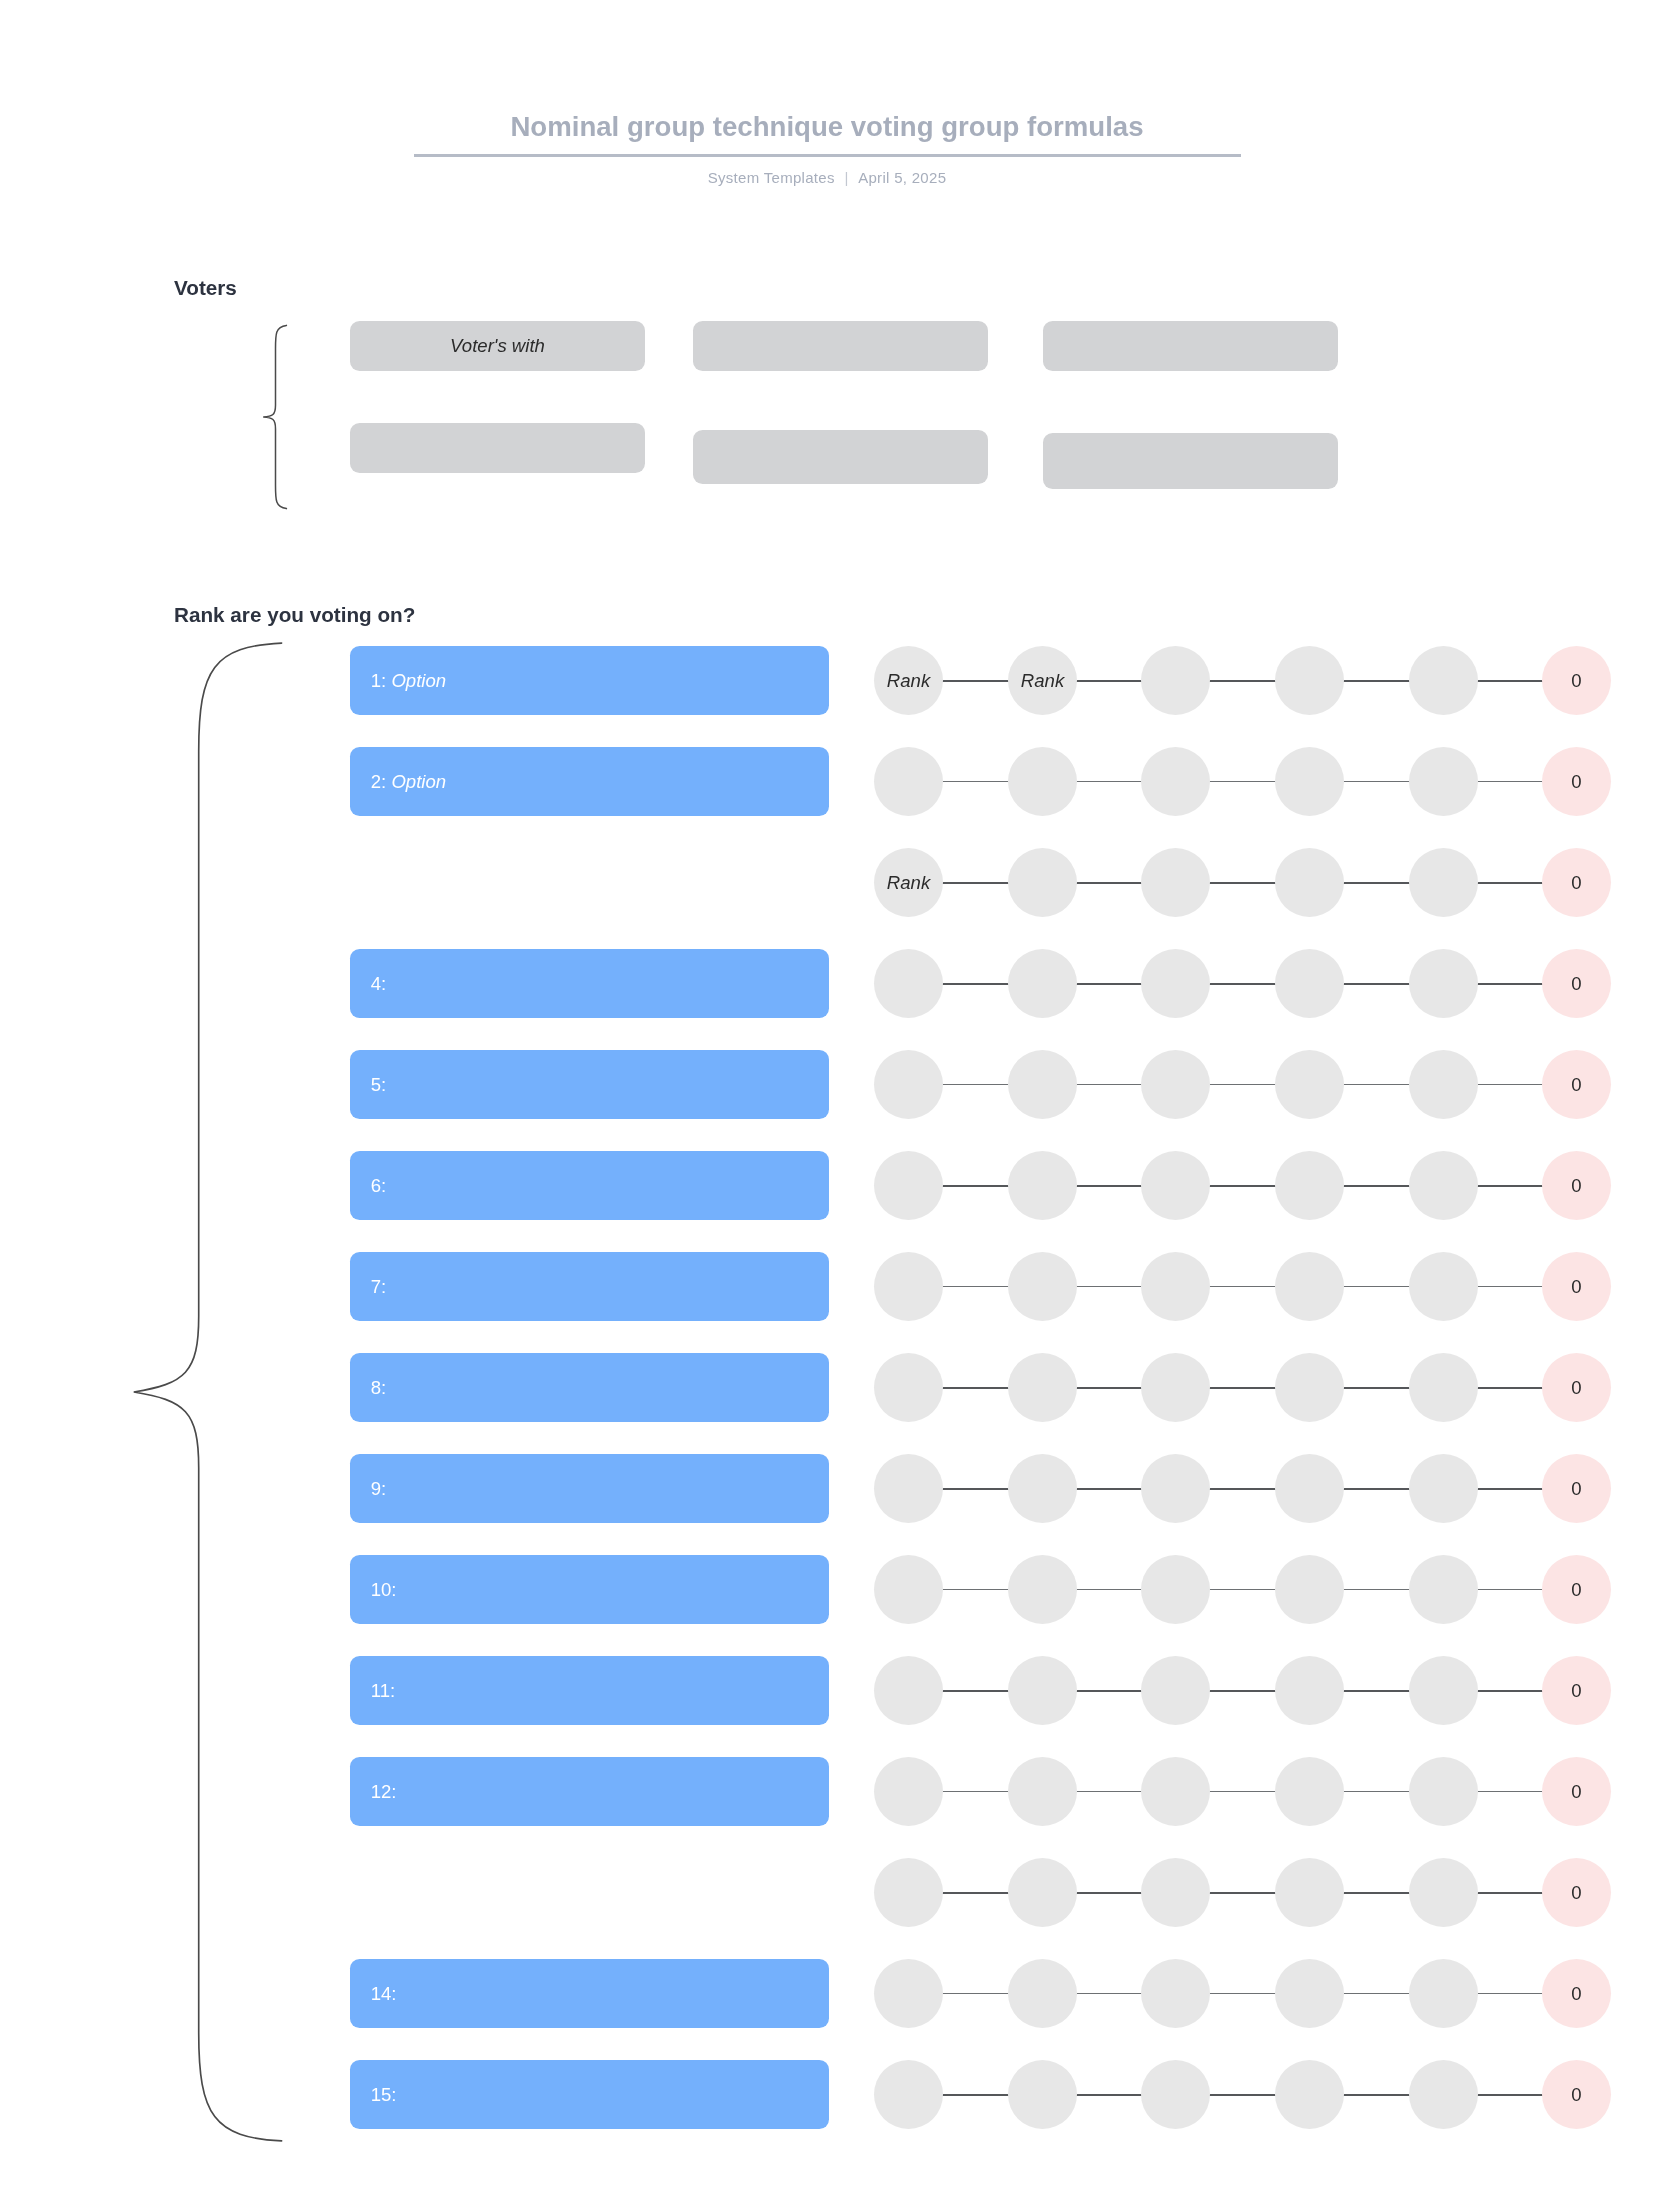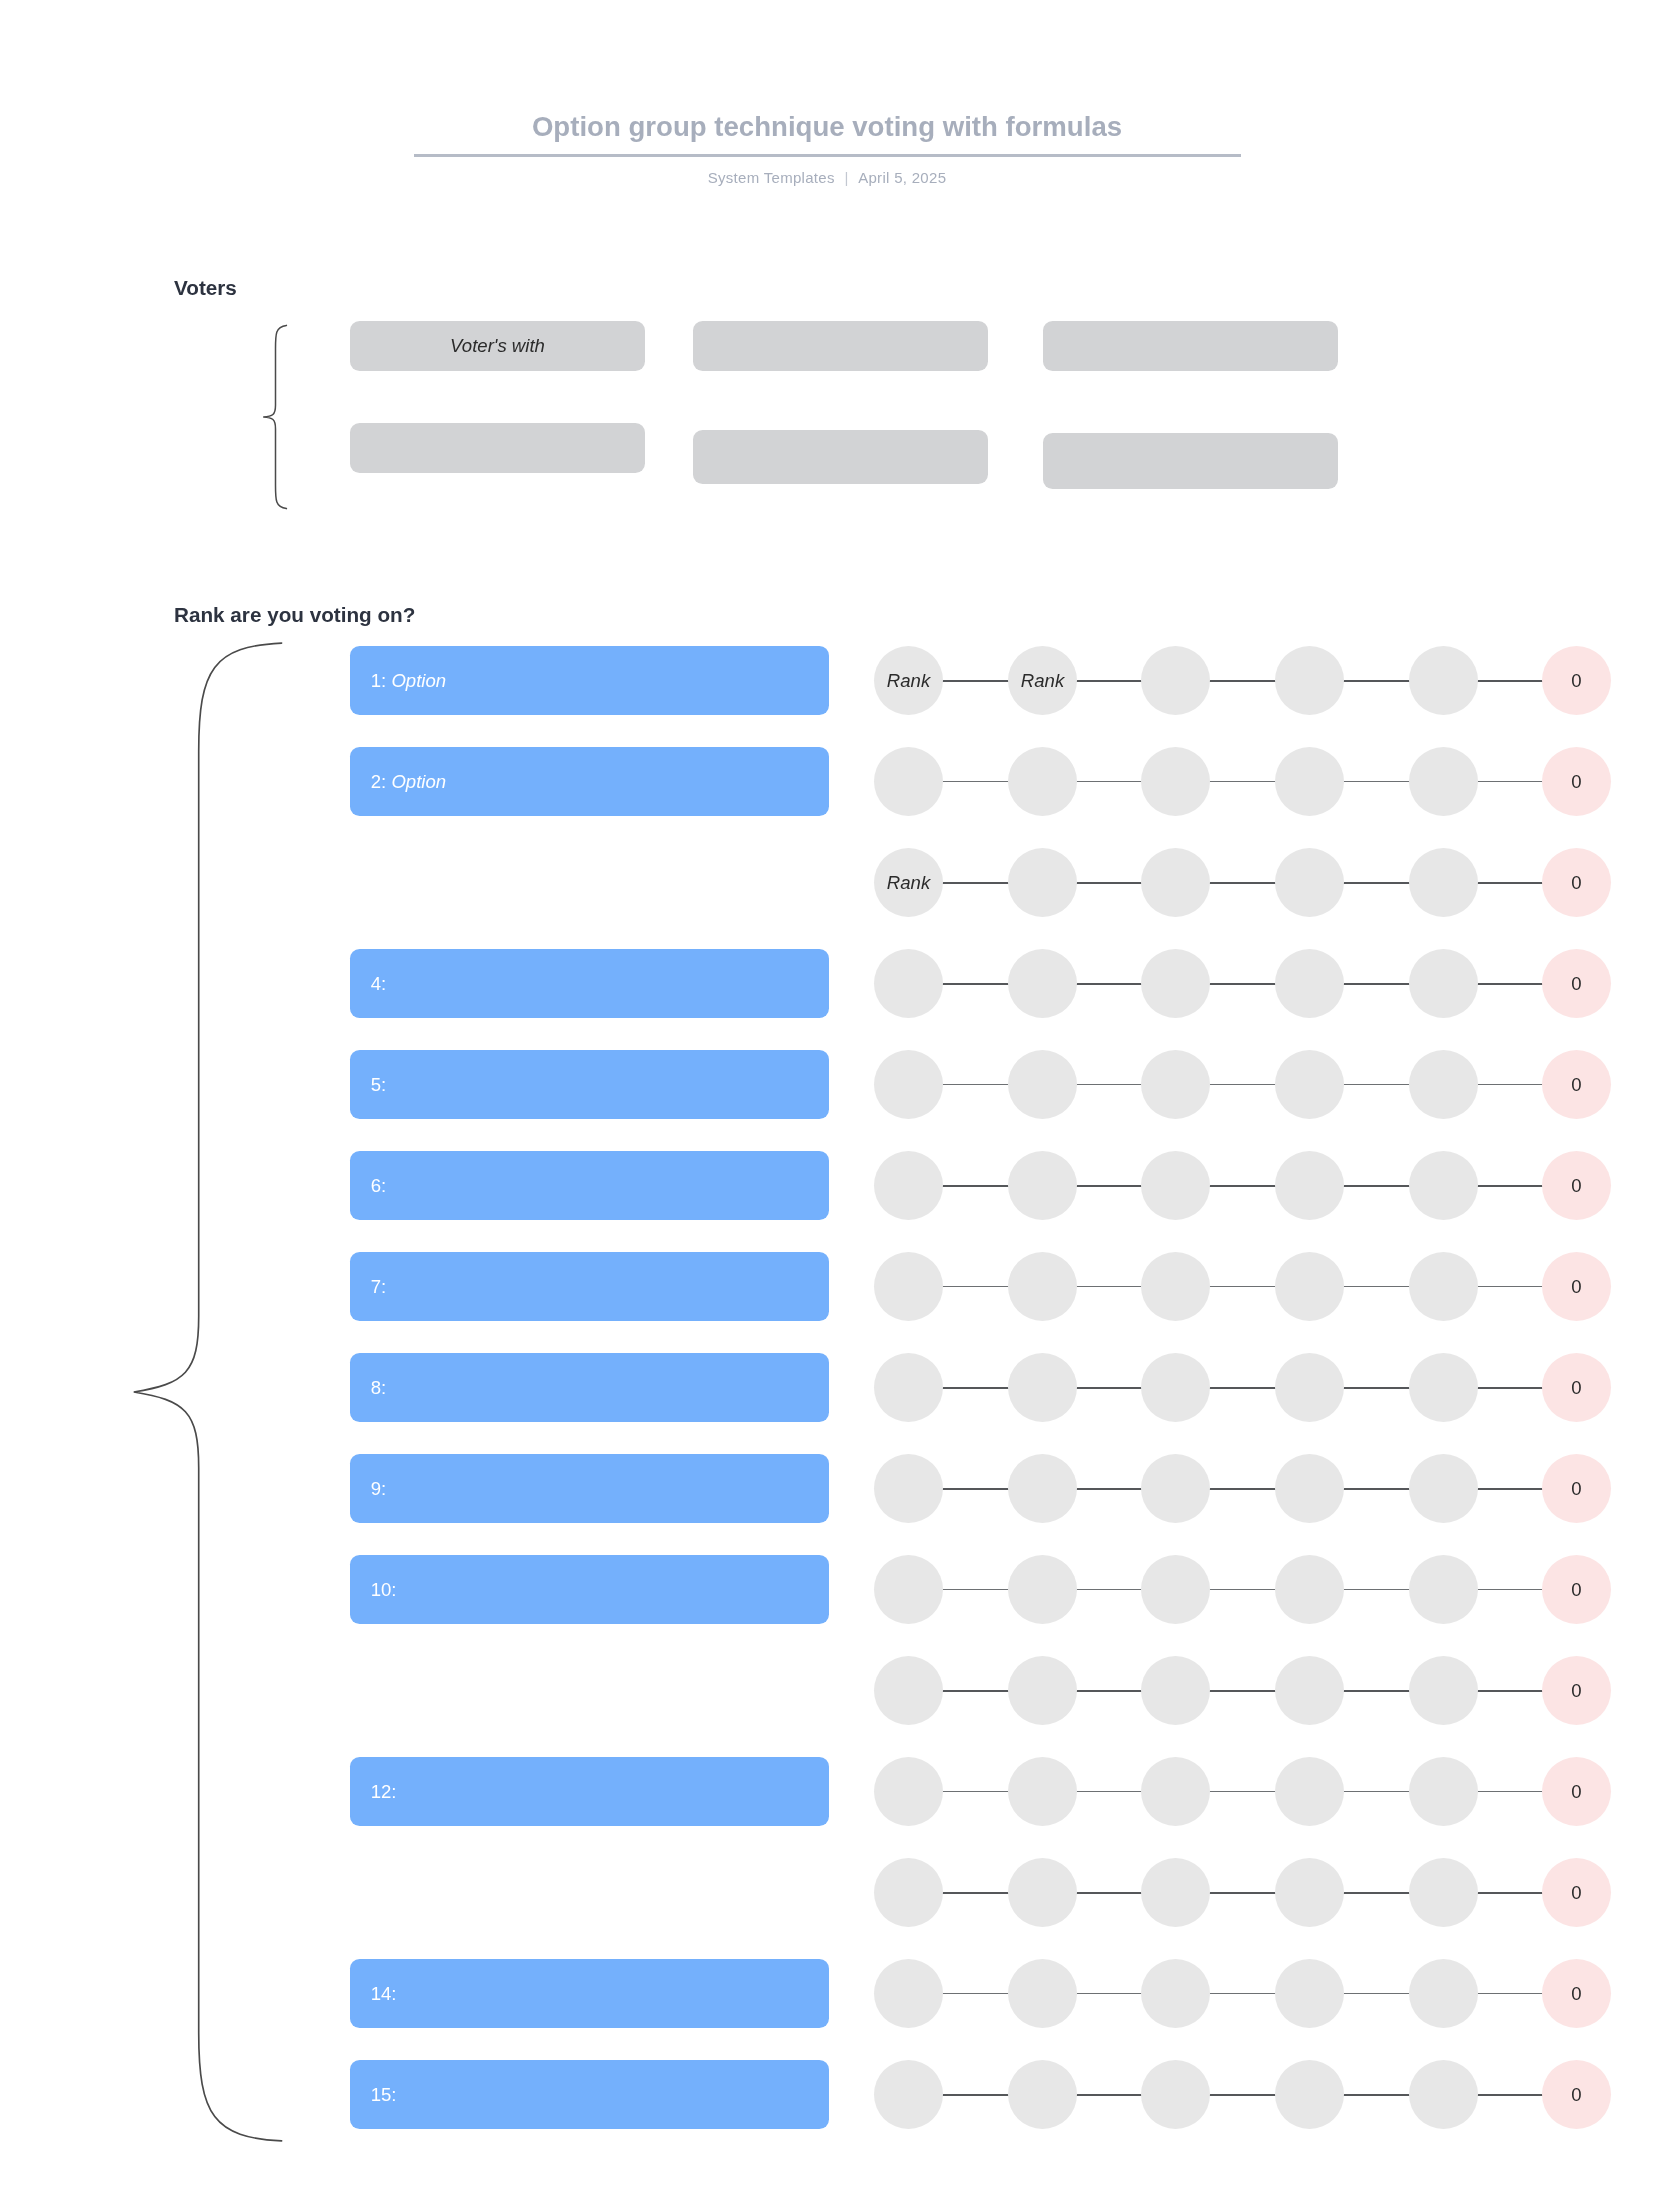--- a/index.html
+++ b/index.html
@@ -177,21 +177,21 @@
   }
   .score-circle .score-text {
     font-size: 18.6px;
     color: #2b2b2b;
   }
 </style>
 </head>
 <body>
 
 <div id="doc-header">
-  <div id="doc-title">Option group technique voting with formulas</div>
+  <div id="doc-title">Nominal group technique voting group formulas</div>
   <div id="title-rule"></div>
   <div id="doc-subtitle">
     <span>System Templates</span><span class="sep">|</span><span>April 5, 2025</span>
   </div>
 </div>
 
 <div id="voters-heading" class="section-heading">Voters</div>
 
 <svg id="voters-brace" viewBox="0 0 60 270" preserveAspectRatio="none">
   <path d="M 46 2 C 30 4, 30 14, 30 36 L 30 118 C 30 132, 26 134, 12 135
@@ -518,20 +518,23 @@
         </div>
         <div class="rank-circle" style="left: 535px;">
           <span class="rank-text"></span>
         </div>
         <div class="score-circle" style="left: 668px;">
           <span class="score-text">0</span>
         </div>
       </div>
     </div>
     <div class="vote-row">
+      <div class="option-pill">
+        <span class="option-pill-label"><span>11:</span></span>
+      </div>
       <div class="rank-track">
         <div class="rank-connector" style="left: 65px; width: 73px;"></div>
         <div class="rank-connector" style="left: 198px; width: 73px;"></div>
         <div class="rank-connector" style="left: 332px; width: 73px;"></div>
         <div class="rank-connector" style="left: 466px; width: 73px;"></div>
         <div class="rank-connector" style="left: 599px; width: 73px;"></div>
         <div class="rank-circle" style="left: 0px;">
           <span class="rank-text"></span>
         </div>
         <div class="rank-circle" style="left: 134px;">

